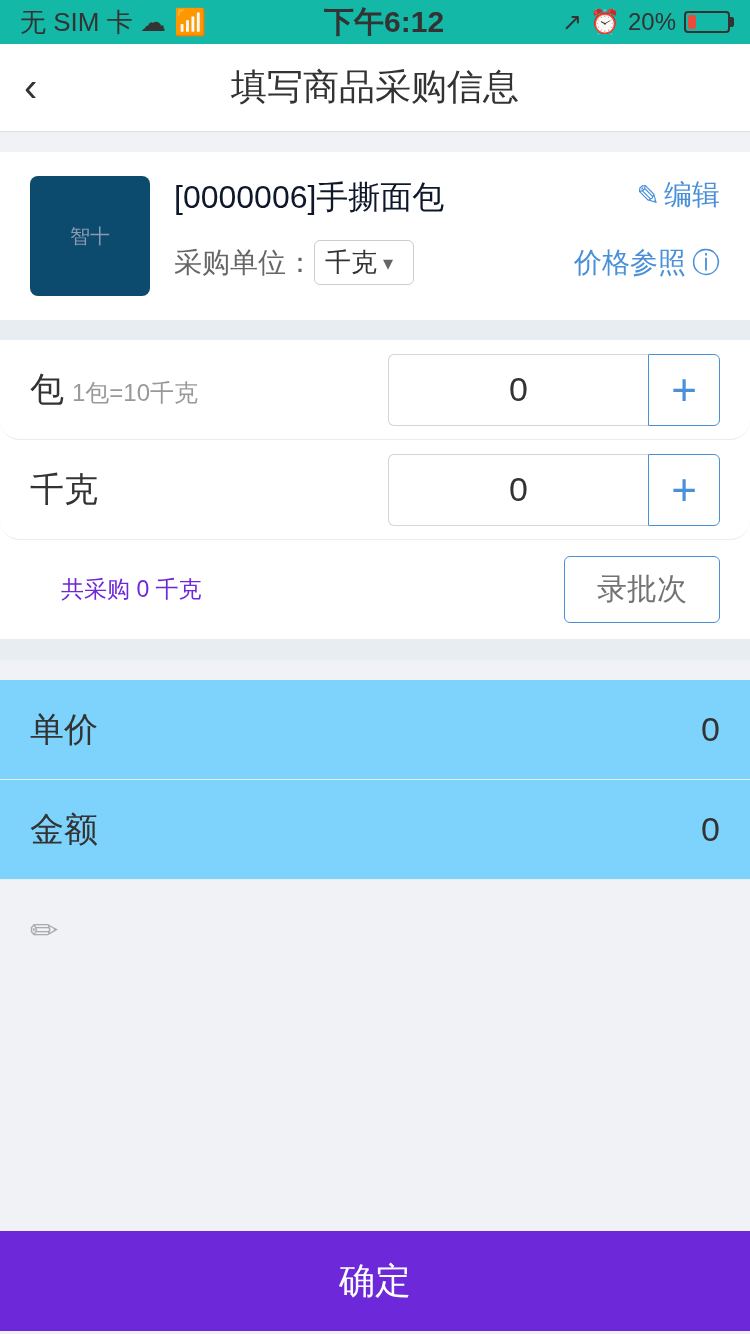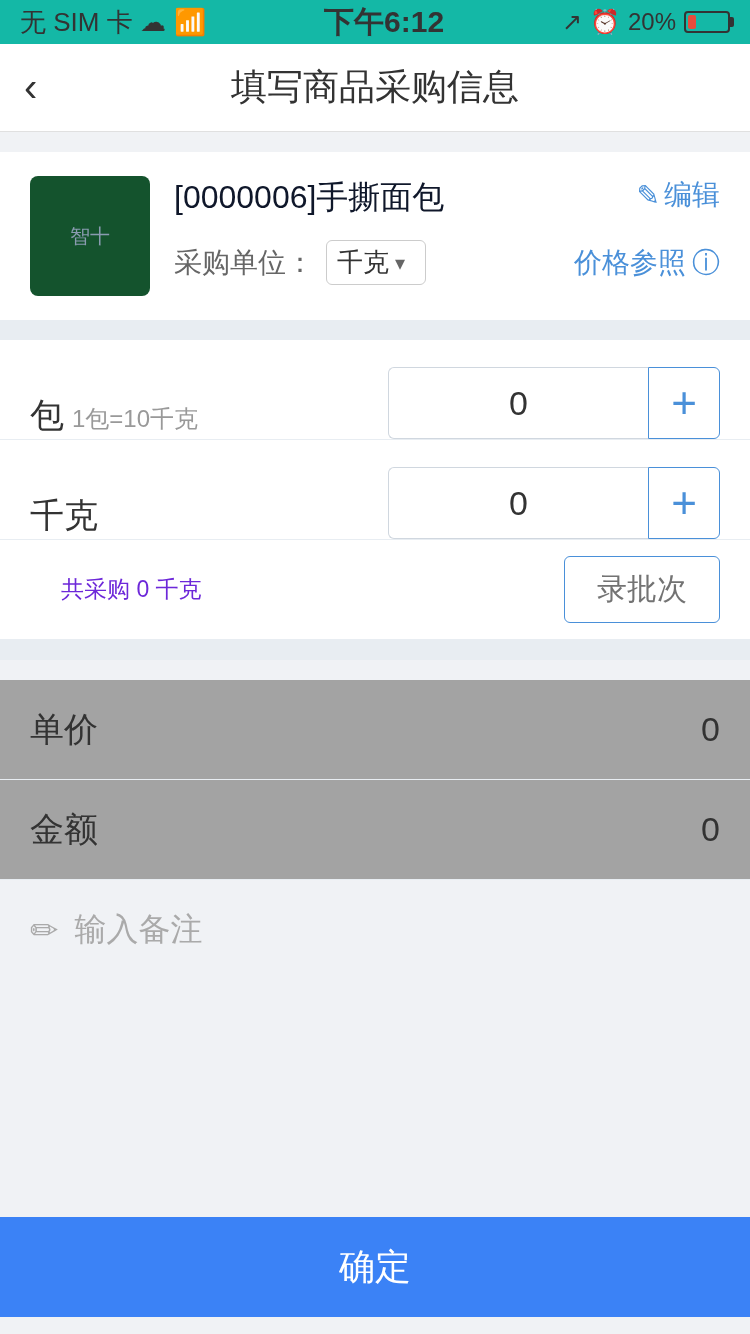--- a/index.html
+++ b/index.html
@@ -103,21 +103,21 @@
       margin-top: 20px;
       padding: 24px 30px;
       display: flex;
       align-items: flex-start;
       gap: 24px;
       position: relative;
     }
     .product-image {
       width: 120px;
       height: 120px;
-      background: #14532d;
+      background: #0c4a6e;
       border-radius: 8px;
       display: flex;
       align-items: center;
       justify-content: center;
       flex-shrink: 0;
     }
     .product-logo {
       font-size: 20px;
       color: #8a9bb0;
       text-align: center;
@@ -127,21 +127,20 @@
     }
     .product-name {
       font-size: 32px;
       color: #0f172a;
       font-weight: 500;
       margin-bottom: 20px;
     }
     .product-unit-row {
       display: flex;
       align-items: center;
-      gap: 12px;
       font-size: 28px;
       color: #666;
     }
     .unit-select {
       border: 1px solid #ccc;
       border-radius: 6px;
       padding: 4px 20px 4px 10px;
       font-size: 26px;
       color: #333;
       background: #fff;
@@ -178,24 +177,25 @@
       height: 20px;
       background: #e8edf2;
     }
 
     
     .input-section {
       background: #fff;
     }
     .input-row {
       display: flex;
-      align-items: flex-end;
+      align-items: center;
       padding: 0 30px;
       height: 100px;
       border-bottom: 1px solid #e8edf2;
+      border-radius: 20px;
     }
     .input-label {
       font-size: 34px;
       color: #333;
       min-width: 120px;
     }
     .input-label-sub {
       font-size: 24px;
       color: #999;
       margin-left: 8px;
@@ -256,21 +256,21 @@
       color: #737373;
       background: #fff;
       font-size: 30px;
       padding: 12px 32px;
       border-radius: 6px;
       cursor: pointer;
     }
 
     
     .info-section {
-      background: #a3a3a3;
+      background: #7dd3fc;
       margin-top: 20px;
     }
     .info-row {
       display: flex;
       align-items: center;
       padding: 0 30px;
       height: 100px;
       border-bottom: 1px solid #e8edf2;
     }
     .info-label {
@@ -305,25 +305,25 @@
     
     .bottom-space {
       flex: 1;
       background: #f0f2f5;
       min-height: 300px;
     }
 
     
     .confirm-bar {
       position: fixed;
-      bottom: 17px;
+      bottom: 3px;
       left: 0;
       width: 750px;
       height: 100px;
-      background: #3b82f6;
+      background: #6d28d9;
       display: flex;
       align-items: center;
       justify-content: center;
       cursor: pointer;
     }
     .confirm-text {
       font-size: 36px;
       color: #fff;
       font-weight: 500;
     }
@@ -415,20 +415,19 @@
     <span class="info-value">0</span>
   </div>
   <div class="info-row">
     <span class="info-label">金额</span>
     <span class="info-value">0</span>
   </div>
 </div>
 
 <div class="remark-section">
   <span class="remark-icon">✏</span>
-  <span class="remark-placeholder">输入备注</span>
 </div>
 
 <div class="bottom-space"></div>
 
 <div class="confirm-bar">
   <span class="confirm-text">确定</span>
 </div>
 
 </body></html>

